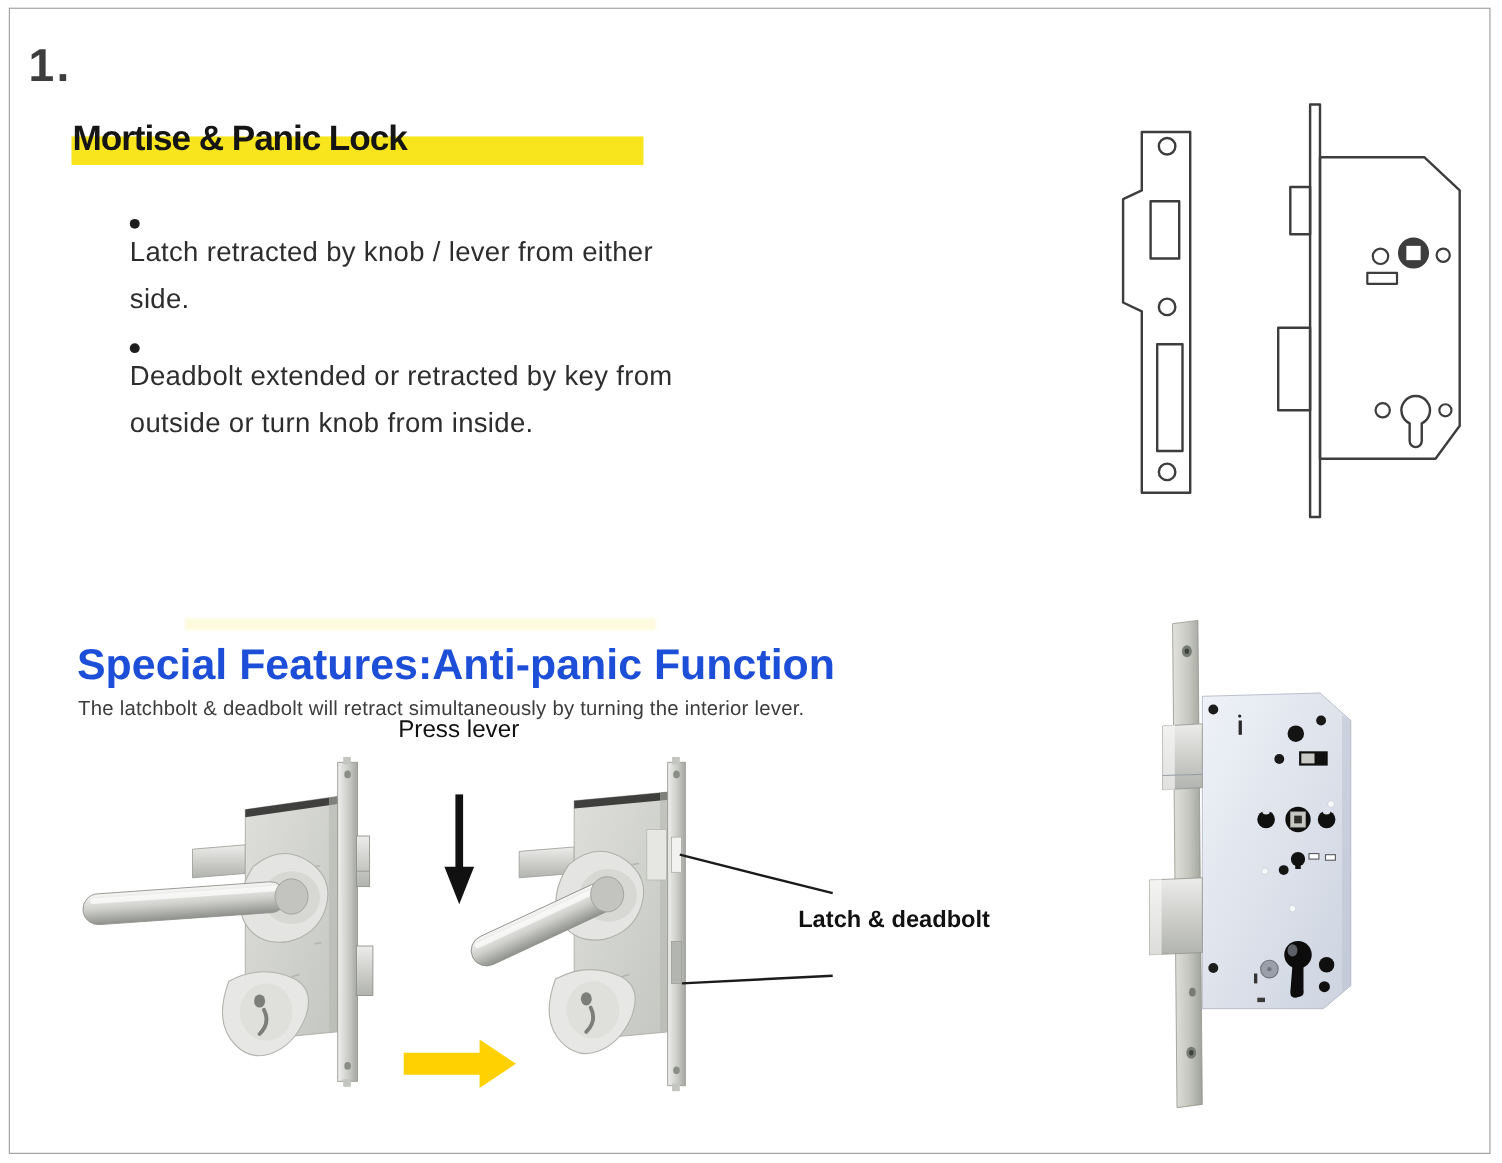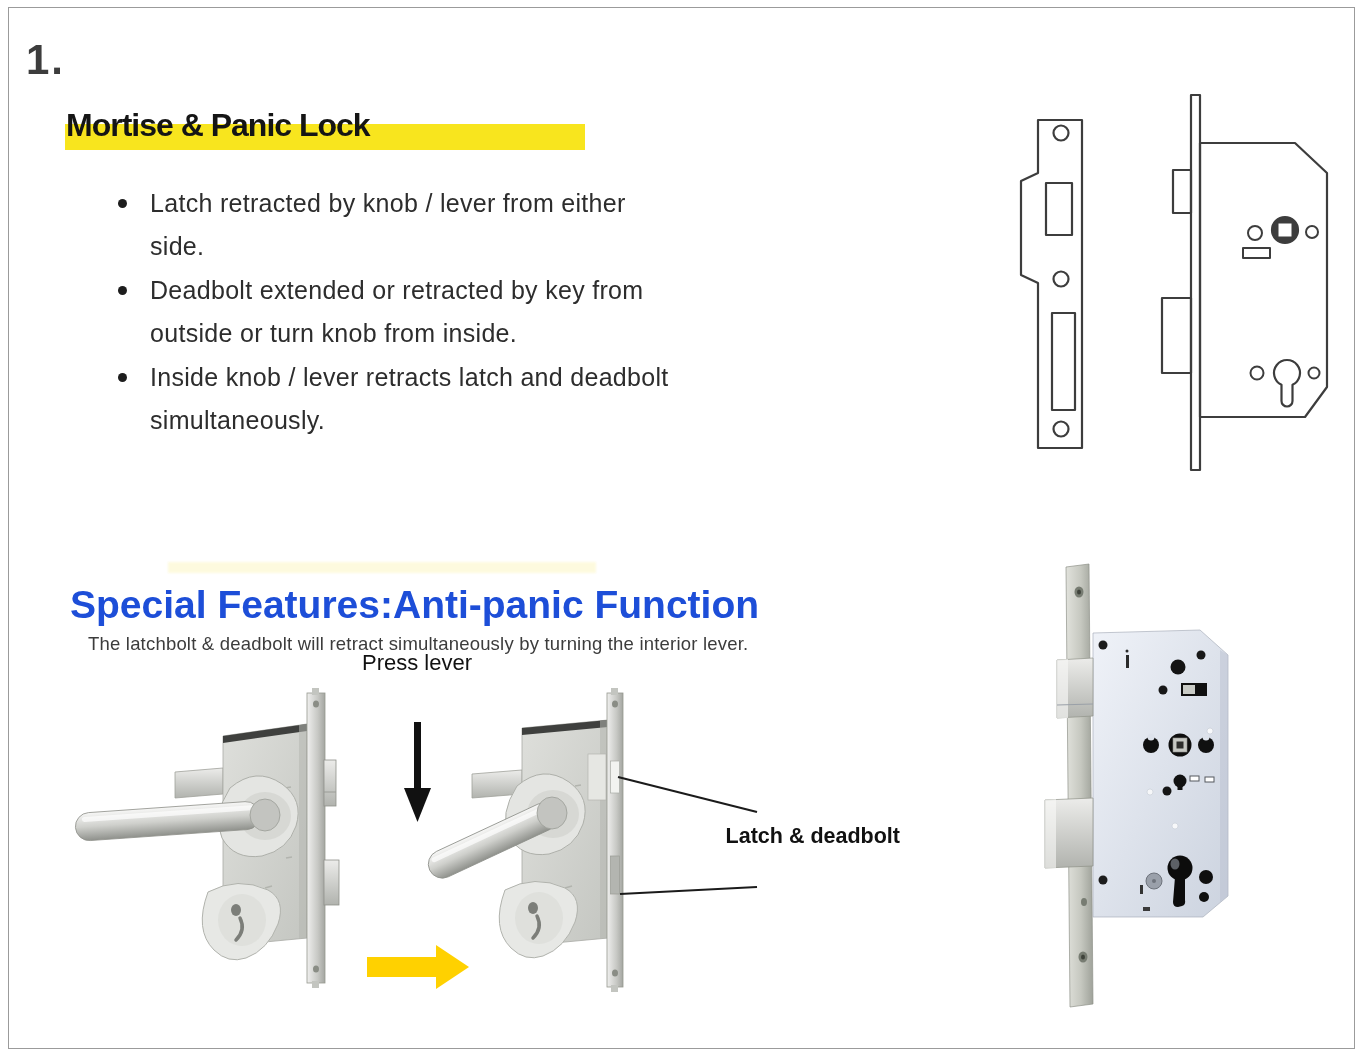--- a/index.html
+++ b/index.html
@@ -4,27 +4,27 @@
 <style>
   html,body{margin:0;padding:0;background:#ffffff;}
   body{width:1365px;height:1057px;position:relative;overflow:hidden;
        font-family:"Liberation Sans", sans-serif;color:#1a1a1a;}
   .abs{position:absolute;}
   #frame{left:8px;top:7px;width:1345px;height:1040px;border:1px solid #9b9b9b;}
   #page-number{left:26px;top:36px;font-size:42px;font-weight:700;color:#3d3d3d;letter-spacing:2px;}
   #title-highlight{left:65px;top:124px;width:520px;height:26px;background:#F8E51E;}
   #main-title{left:66px;top:88px;font-size:32px;font-weight:700;color:#151515;letter-spacing:-1px;line-height:1;z-index:2;}
   #bullet-list{left:118px;top:182px;width:700px;}
-  .bullet-row{display:flex;}
+  .bullet-row{display:flex;flex-direction:column;}
   .bullet-dot{width:9px;height:9px;border-radius:50%;background:#1d1d1d;margin:17px 23px 0 0;flex:0 0 9px;}
   .bullet-text{font-size:25px;line-height:43.4px;color:#2d2d2d;letter-spacing:.3px;}
   .bullet-text span{display:block;}
   #ghost-artifact{left:168px;top:562px;width:428px;height:11px;background:#fcf4ae;opacity:.4;filter:blur(1px);}
   #special-heading{left:70px;top:584px;font-size:39px;font-weight:700;color:#1d4ed8;line-height:1.1;}
-  #special-subheading{left:88px;top:633px;font-size:18.5px;color:#3c3c3c;letter-spacing:.2px;}
+  #special-subheading{left:71px;top:633px;font-size:18.5px;color:#3c3c3c;letter-spacing:.2px;}
   #press-lever-label{left:362px;top:650px;font-size:22px;font-weight:400;color:#111;}
   #callout-label{left:640px;top:821px;width:260px;text-align:right;font-size:21.5px;font-weight:700;color:#111;line-height:31px;}
   svg{display:block;}
 </style>
 </head>
 <body>
 
 <div id="frame" class="abs"></div>
 
 <div id="page-number" class="abs">1.</div>
@@ -38,27 +38,20 @@
     <div class="bullet-text">
       <span>Latch retracted by knob / lever from either</span>
       <span>side.</span>
     </div>
   </li>
   <li class="bullet-row">
     <span class="bullet-dot"></span>
     <div class="bullet-text">
       <span>Deadbolt extended or retracted by key from</span>
       <span>outside or turn knob from inside.</span>
-    </div>
-  </li>
-  <li class="bullet-row">
-    <span class="bullet-dot"></span>
-    <div class="bullet-text">
-      <span>Inside knob / lever retracts latch and deadbolt</span>
-      <span>simultaneously.</span>
     </div>
   </li>
 </ul>
 
 <svg class="abs" style="left:1012px;top:85px;" width="340" height="400" viewBox="0 0 340 400">
   <g fill="none" stroke="#3d3d3d" stroke-width="2.2" stroke-linejoin="round">
     <g>
       <path d="M26 35 L70 35 L70 363 L26 363 L26 198 L9 190 L9 96 L26 88 Z"></path>
       <circle cx="49" cy="48" r="7.5"></circle>
       <rect x="34" y="98" width="26" height="52"></rect>

